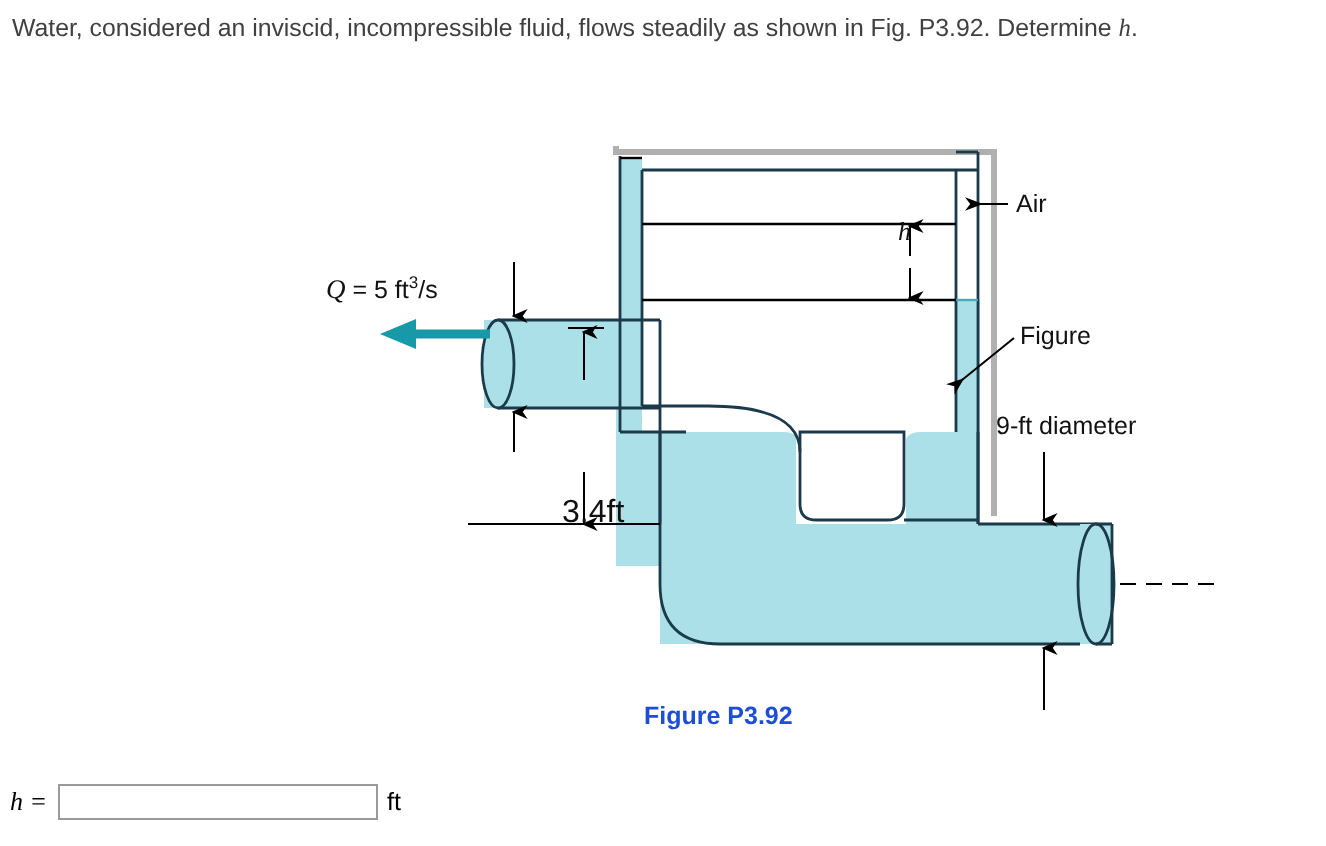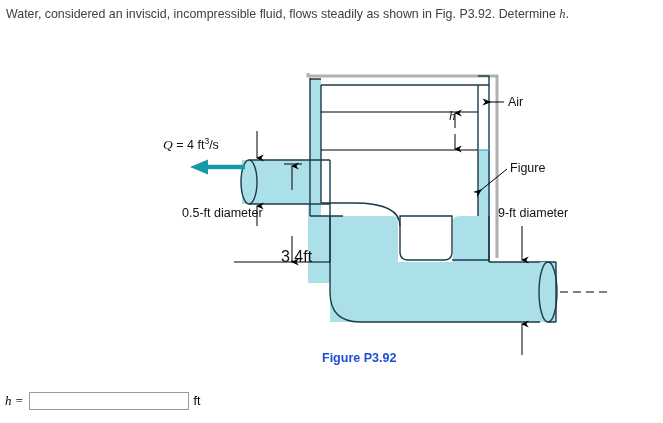--- a/index.html
+++ b/index.html
@@ -247,23 +247,22 @@
     <g>
       <line x1="560" y1="262" x2="608" y2="262" stroke="#000" stroke-width="1" stroke-dasharray="8,5"></line>
     </g>
 
     <g stroke="#000" stroke-width="1" fill="none">
       <line x1="504" y1="72" x2="490" y2="72" marker-end="url(#arrowLead)"></line>
       <line x1="507" y1="139" x2="481" y2="160" marker-end="url(#arrowLead)"></line>
     </g>
   </svg>
 
-  <div class="fig-label serif-italic" id="label-q"><span>Q</span><span style="font-family:'Liberation Sans',sans-serif;font-style:normal;font-size:12.5px;"> <span>= 4 ft</span><sup>3</sup><span>/s</span></span></div>
-
-  <div class="fig-label" id="label-diameter">0.5-ft diameter</div>
+  <div class="fig-label serif-italic" id="label-q"><span>Q</span><span style="font-family:'Liberation Sans',sans-serif;font-style:normal;font-size:12.5px;"> <span>= 5 ft</span><sup>3</sup><span>/s</span></span></div>
+
 
   <div class="fig-label" id="label-34ft">3.4ft</div>
 
   <div class="fig-label" id="label-air">Air</div>
 
   <div class="fig-label" id="label-water">Figure</div>
 
   <div class="fig-label" id="label-1ft">9-ft diameter</div>
 
   <div class="fig-label" id="label-h-dim">h</div>

